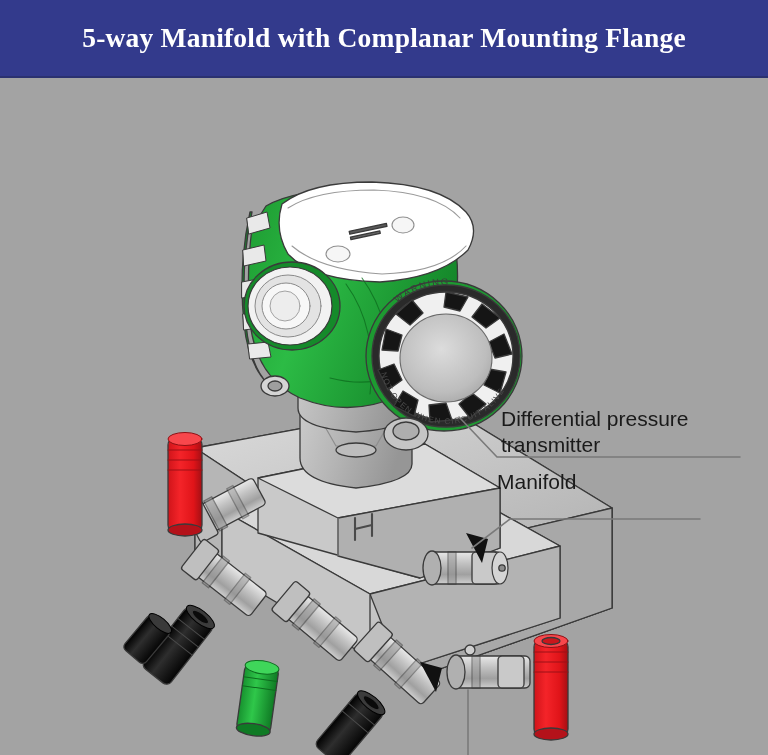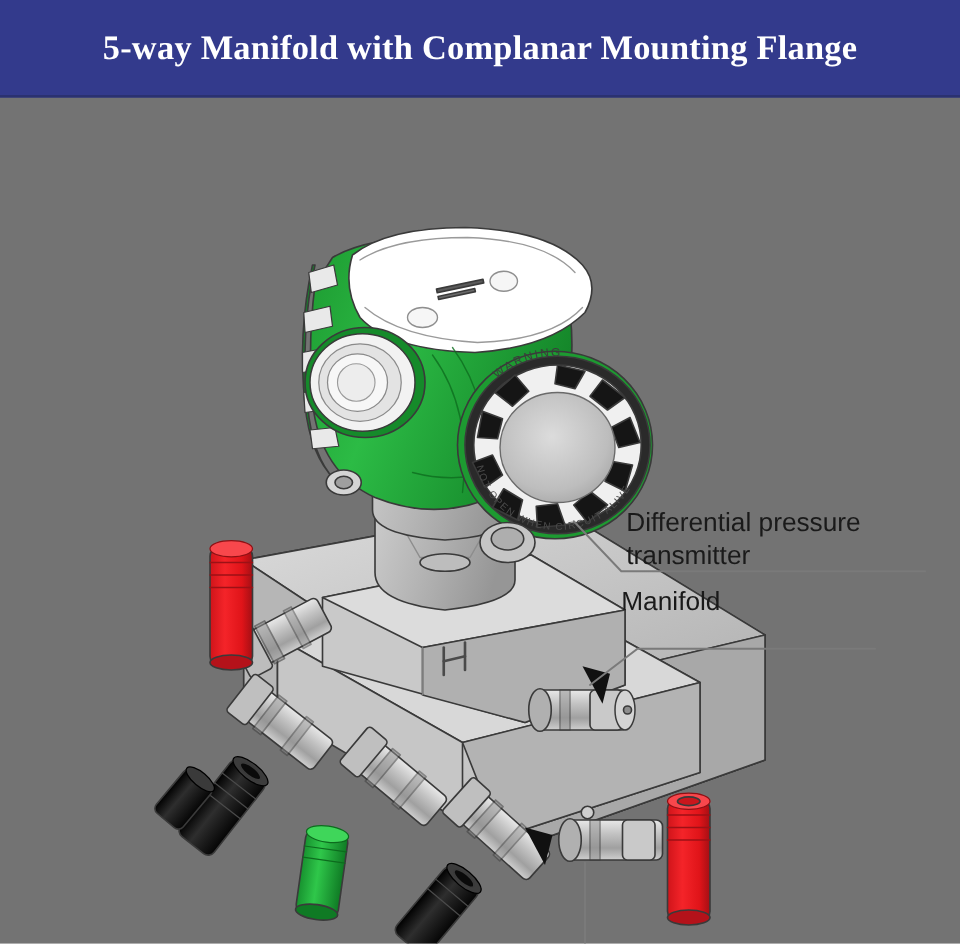--- a/index.html
+++ b/index.html
@@ -7,21 +7,21 @@
     padding: 0;
     background: #ffffff;
   }
   body {
     font-family: "Liberation Sans", sans-serif;
   }
   #page {
     position: relative;
     width: 768px;
     height: 755px;
-    background: #737373;
+    background: #a3a3a3;
     overflow: hidden;
   }
   
   #header-band {
     position: absolute;
     left: 0; top: 0;
     width: 768px;
     height: 78px;
     background: #333a8c;
     border-bottom: 2px solid #2b3170;

